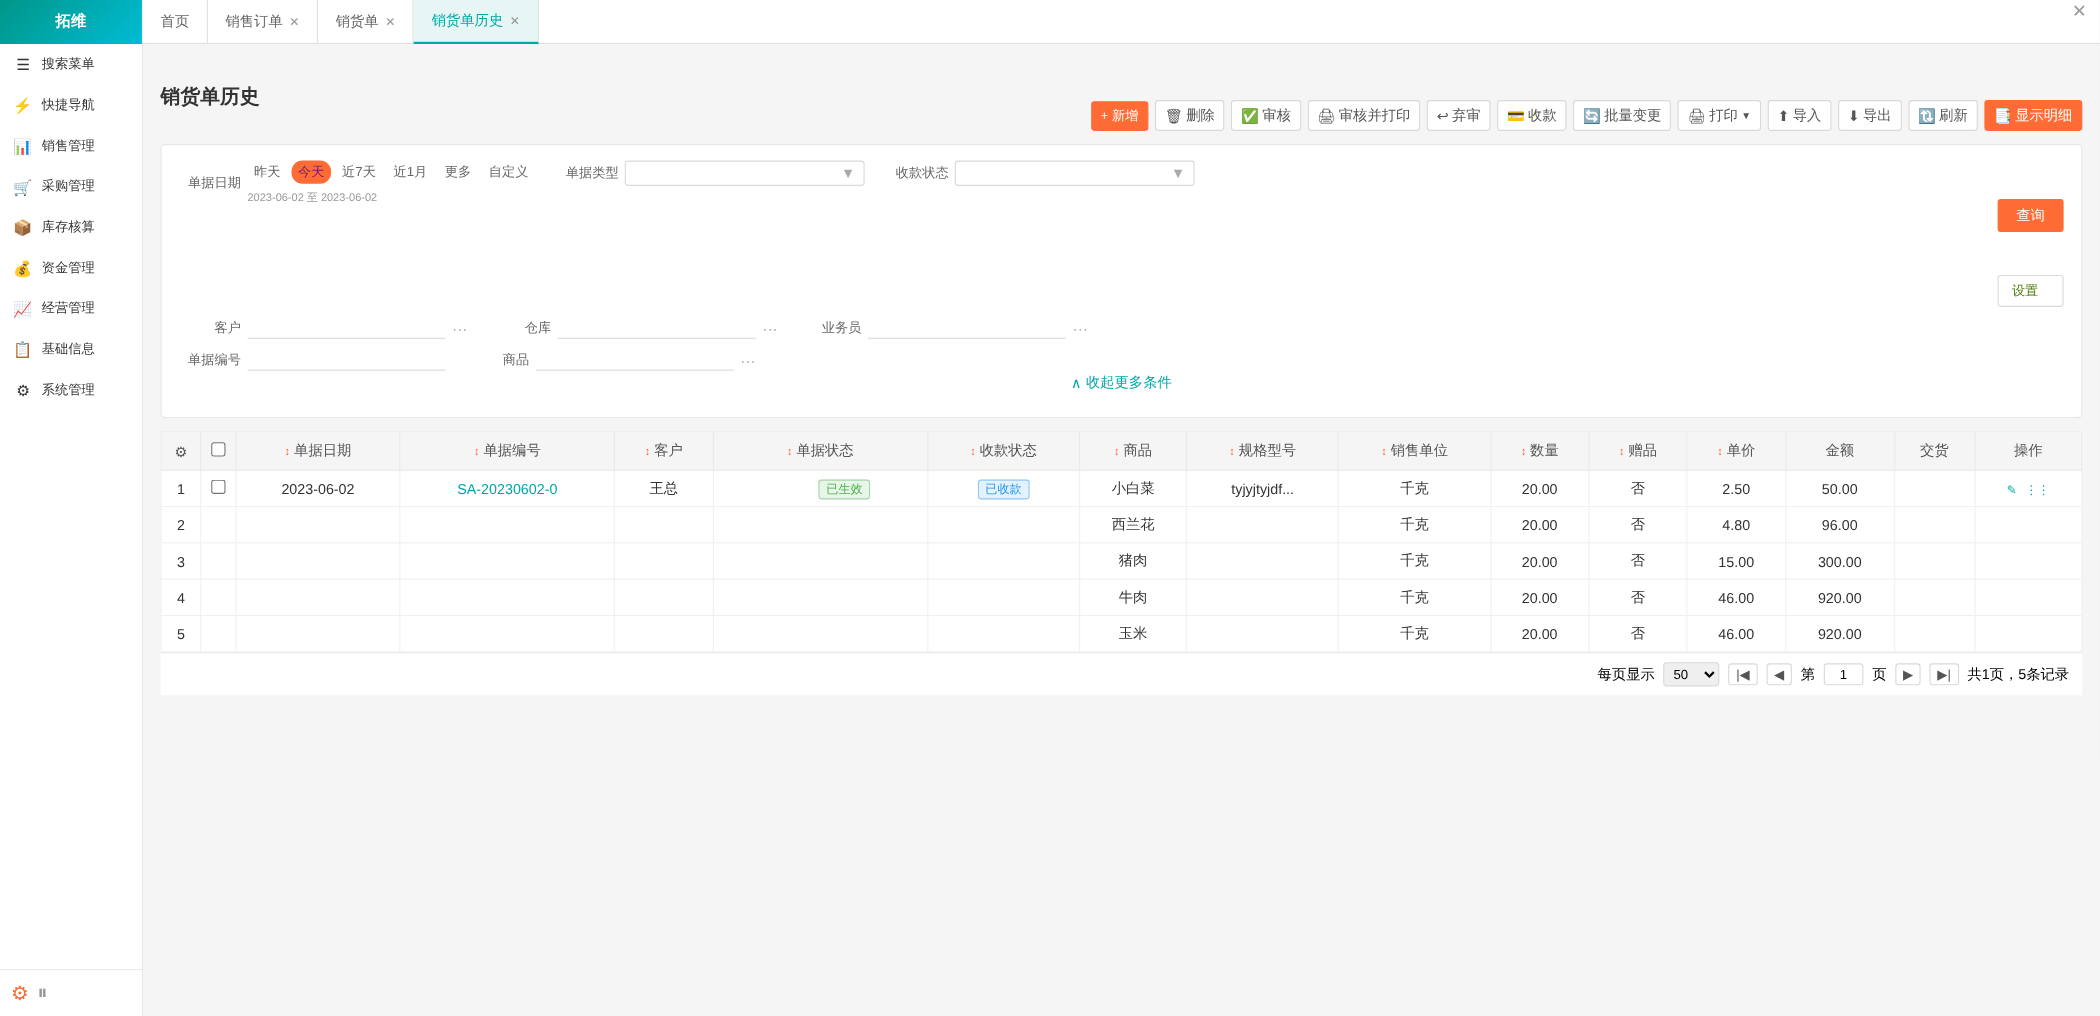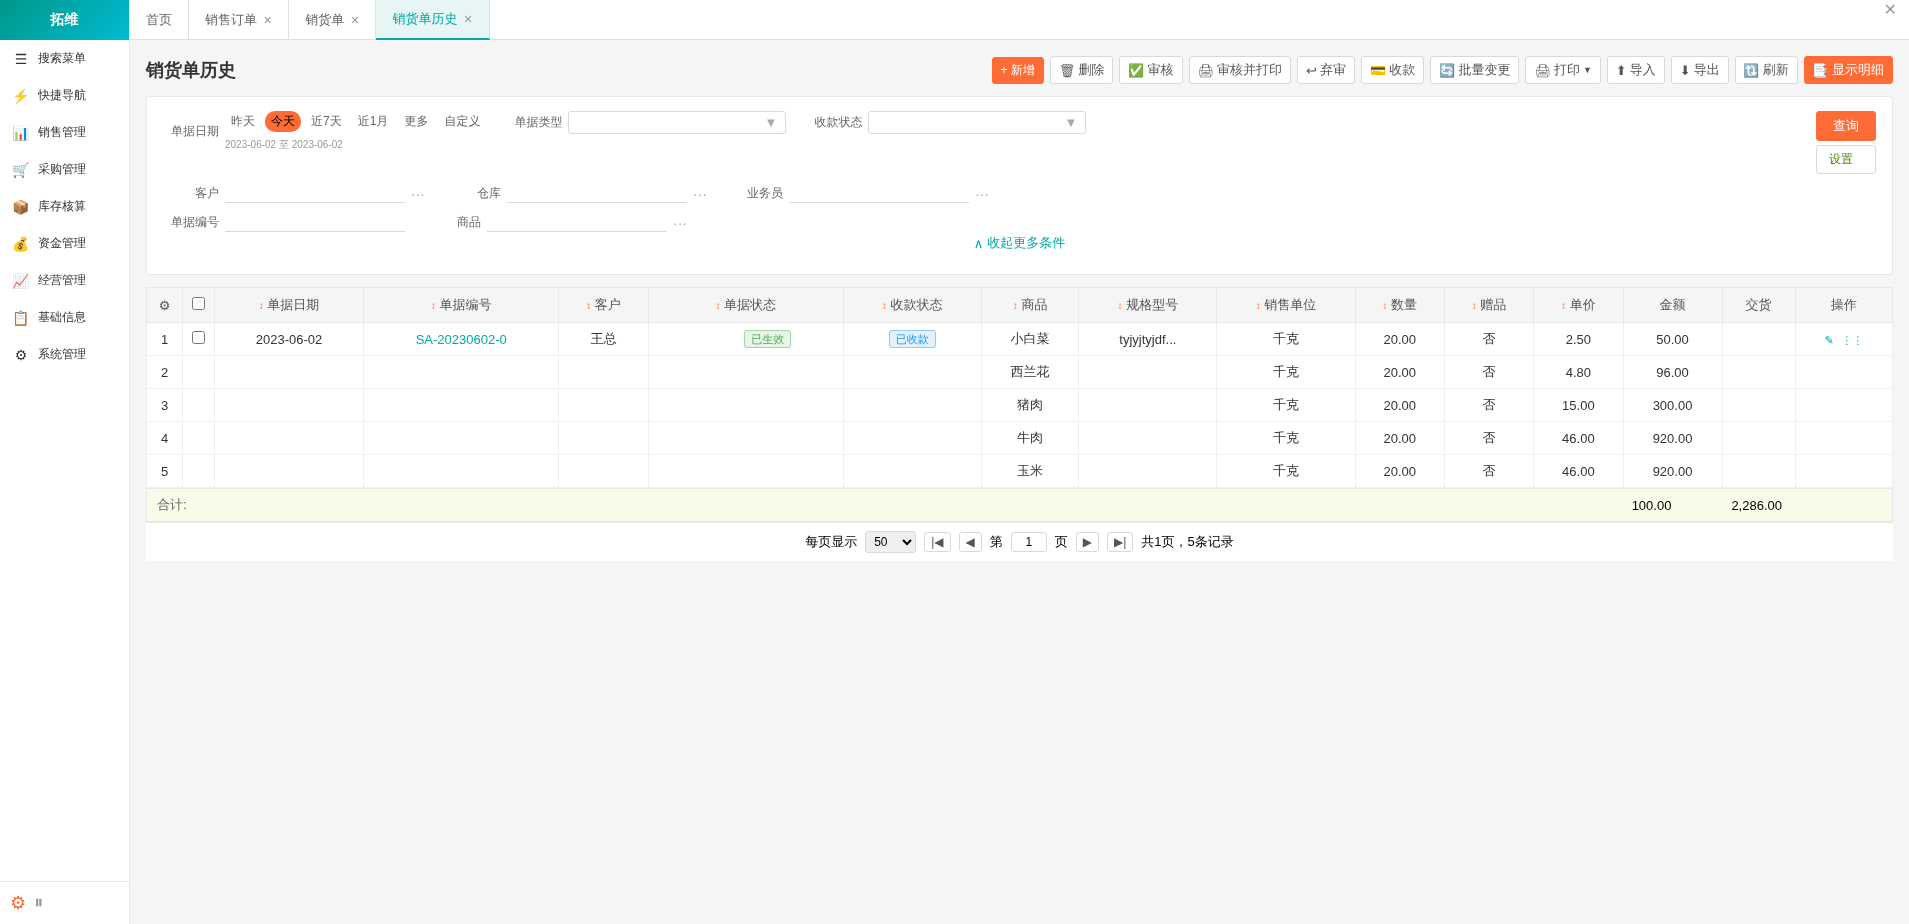--- a/index.html
+++ b/index.html
@@ -22,40 +22,40 @@
     .tab .close { color: #999; font-size: 11px; cursor: pointer; }
     .tab-close-all { margin-left: auto; padding: 0 12px; color: #999; cursor: pointer; font-size: 16px; }
 
     
     .page-content { flex: 1; overflow-y: auto; padding: 16px; background: #f5f5f5; }
 
     
     .page-header { display: flex; align-items: center; justify-content: space-between; margin-bottom: 12px; }
     .page-title { font-size: 18px; font-weight: bold; color: #333; }
     .toolbar { display: flex; align-items: center; gap: 6px; flex-wrap: wrap; }
-    .btn { display: flex; align-items: center; gap: 3px; padding: 4px 8px; border: 1px solid #d9d9d9; border-radius: 3px; cursor: pointer; background: #fff; font-size: 12px; color: #555; white-space: nowrap; }
+    .btn { display: flex; align-items: center; gap: 3px; padding: 4px 8px; border: 1px solid #d9d9d9; border-radius: 3px; cursor: pointer; background: #fff; font-size: 12px; color: #555; white-space: nowrap; margin-top: 35px; }
     .btn-primary { background: #ff6b35; color: white; border-color: #ff6b35; }
     .btn-query { background: #ff6b35; color: white; border-color: #ff6b35; padding: 5px 16px; font-size: 13px; }
     .btn-settings { background: #fff; border: 1px solid #d9d9d9; color: #4d7c0f; padding: 5px 12px; }
 
     
     .filter-area { background: #fff; padding: 14px 16px; border-radius: 4px; margin-bottom: 12px; border: 1px solid #e8e8e8; }
     .filter-row { display: flex; align-items: flex-start; margin-bottom: 10px; gap: 20px; }
     .filter-item { display: flex; align-items: center; gap: 6px; min-width: 200px; }
     .filter-label { color: #666; white-space: nowrap; min-width: 56px; text-align: right; font-size: 12px; }
     .filter-input { border: none; border-bottom: 1px solid #d9d9d9; padding: 2px 4px; outline: none; width: 180px; font-size: 12px; color: #333; background: transparent; }
     .filter-select { display: flex; align-items: center; border: 1px solid #d9d9d9; border-radius: 3px; padding: 3px 8px; min-width: 200px; background: #fff; cursor: pointer; }
     .filter-select .arrow { margin-left: auto; color: #aaa; }
     .filter-dots { color: #aaa; cursor: pointer; font-size: 14px; }
 
     
     .date-filter { display: flex; flex-direction: column; gap: 4px; }
     .date-tabs { display: flex; gap: 4px; align-items: center; }
     .date-tab { padding: 2px 6px; cursor: pointer; font-size: 12px; color: #666; border-radius: 2px; }
-    .date-tab.active { background: #ff6b35; color: #000000; border-radius: 10px; }
+    .date-tab.active { background: #ff6b35; color: #701a75; border-radius: 10px; }
     .date-range { font-size: 10px; color: #999; margin-top: 2px; }
 
     .collapse-row { display: flex; justify-content: center; margin-bottom: 8px; }
     .collapse-btn { color: #00a8a8; cursor: pointer; font-size: 12px; display: flex; align-items: center; gap: 4px; }
 
     
     .data-table { width: 100%; border-collapse: collapse; background: #fff; font-size: 12px; }
     .data-table th { background: #f5f5f5; border: 1px solid #e8e8e8; padding: 8px 6px; text-align: center; color: #555; font-weight: normal; white-space: nowrap; }
     .data-table td { border: 1px solid #f0f0f0; padding: 7px 6px; text-align: center; color: #333; }
     .sort-icon { color: #ff6b35; font-size: 10px; }
@@ -65,21 +65,21 @@
     .status-paid { background: #e3f2fd; color: #2196f3; border: 1px solid #90caf9; }
 
     .action-btn { color: #00a8a8; cursor: pointer; font-size: 11px; }
 
     
     .table-footer { background: #fafae8; border: 1px solid #e8e8e8; padding: 7px 10px; display: flex; align-items: center; }
     .footer-total-label { color: #666; min-width: 80px; }
     .footer-totals { display: flex; align-items: center; gap: 60px; margin-left: auto; padding-right: 100px; }
 
     
-    .pagination-bar { display: flex; align-items: center; justify-content: center; padding: 8px 12px; background: #fff; border-top: 1px solid #e8e8e8; gap: 8px; }
+    .pagination-bar { display: flex; align-items: center; justify-content: flex-end; padding: 8px 12px; background: #fff; border-top: 1px solid #e8e8e8; gap: 8px; }
     .page-size-select { border: 1px solid #d9d9d9; border-radius: 3px; padding: 2px 4px; font-size: 12px; }
     .page-btn { padding: 2px 6px; border: 1px solid #d9d9d9; border-radius: 3px; cursor: pointer; background: #fff; font-size: 12px; color: #555; }
     .page-input { border: 1px solid #d9d9d9; border-radius: 3px; padding: 2px 4px; width: 36px; text-align: center; font-size: 12px; }
 
     .table-wrap { overflow-x: auto; }
 
     .teal-header { background: linear-gradient(135deg, #009688, #00bcd4); height: 40px; display: flex; align-items: center; justify-content: center; }
 
     .checkbox-col { width: 32px; }
     .settings-col { width: 36px; }
@@ -409,27 +409,20 @@
             <td>否</td>
             <td>46.00</td>
             <td>920.00</td>
             <td></td>
             <td></td>
           </tr>
         </tbody>
       </table>
     </div>
 
-    <div class="table-footer">
-      <span class="footer-total-label">合计:</span>
-      <div class="footer-totals">
-        <span>100.00</span>
-        <span>2,286.00</span>
-      </div>
-    </div>
 
     <div class="pagination-bar">
       <span>每页显示</span>
       <select class="page-size-select">
         <option>50</option>
         <option>100</option>
         <option>200</option>
       </select>
       <button class="page-btn">|◀</button>
       <button class="page-btn">◀</button>

